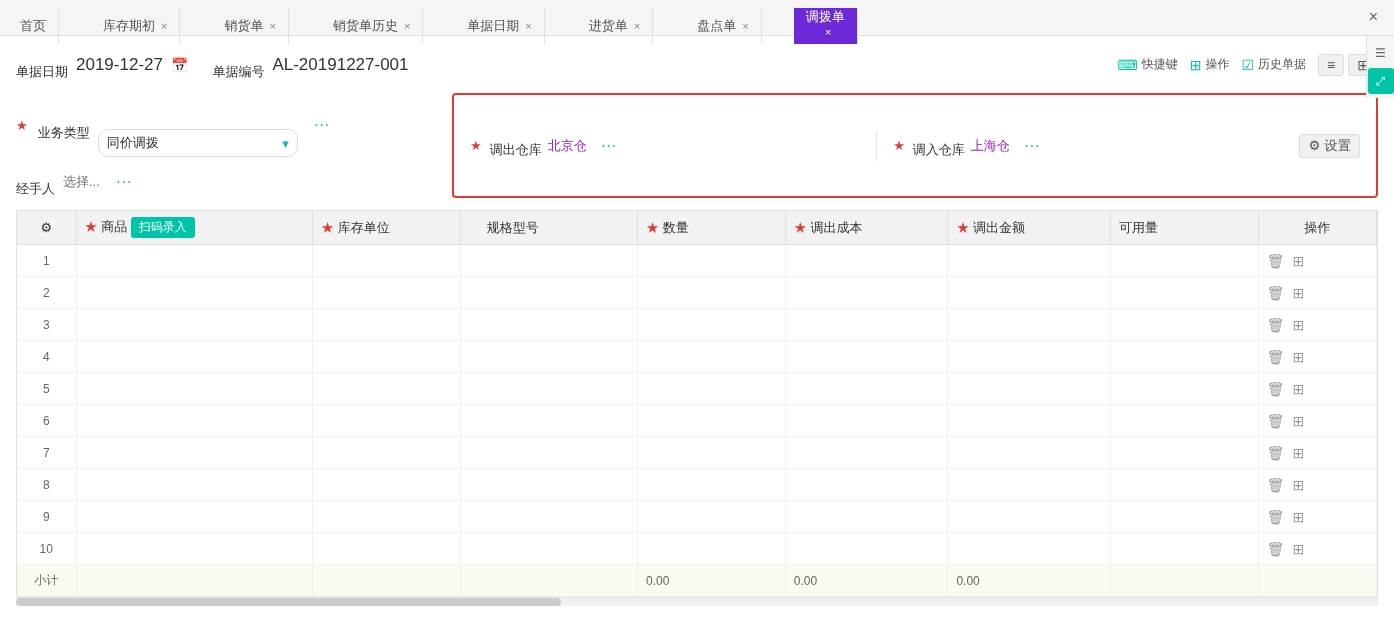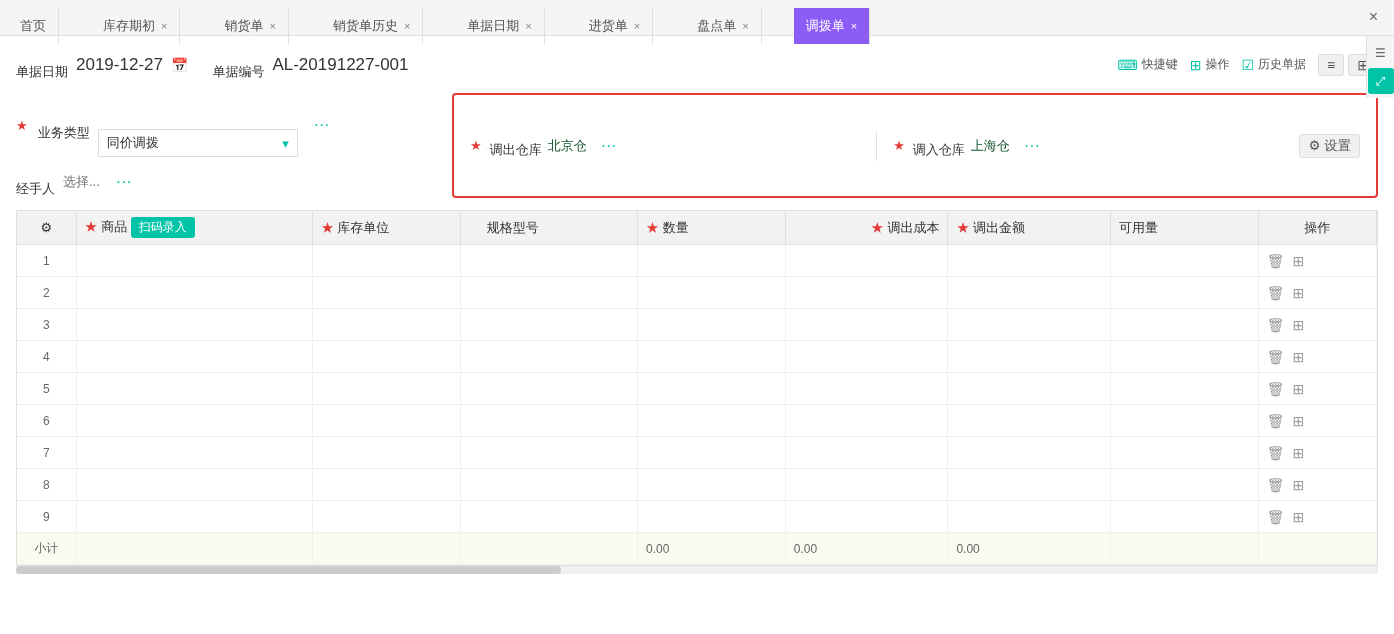--- a/index.html
+++ b/index.html
@@ -21,22 +21,23 @@
       padding: 0 12px;
       height: 36px;
       cursor: pointer;
       font-size: 13px;
       color: #555;
       border-right: 1px solid #e0e0e0;
       white-space: nowrap;
     }
     .tab-item:first-child { border-left: none; }
     .tab-item.active {
-      background: #8b5cf6;
+      background: #6d28d9;
       color: #fff;
+      flex-direction: column;
     }
     .tab-item .close-icon {
       margin-left: 6px;
       font-size: 11px;
       color: inherit;
       opacity: 0.7;
     }
     .tab-item.active .close-icon { color: #fff; opacity: 1; }
     .tab-close-all {
       margin-left: auto;
@@ -119,21 +120,21 @@
       align-items: center;
       gap: 0;
     }
     .warehouse-field {
       display: flex;
       align-items: center;
       gap: 6px;
       flex: 1;
     }
     .warehouse-label { color: #333; margin-top: 9px; }
-    .warehouse-value { color: #14532d; font-weight: 500; }
+    .warehouse-value { color: #a21caf; font-weight: 500; }
     .required-star { color: #e53935; margin-right: 2px; }
     .more-dots {
       color: #00c4a7;
       cursor: pointer;
       font-size: 16px;
       margin-left: 8px;
     }
     .divider-v {
       width: 1px;
       background: #e0e0e0;
@@ -145,21 +146,21 @@
     .business-row {
       display: flex;
       align-items: center;
       gap: 8px;
       margin-bottom: 8px;
     }
     .business-select {
       display: flex;
       align-items: center;
       border: 1px solid #ddd;
-      border-radius: 1px;
+      border-radius: 10px;
       padding: 4px 8px;
       width: 200px;
       justify-content: space-between;
       cursor: pointer;
       background: #fff;
       margin-top: 36px;
     }
     .business-select .chevron { color: #00c4a7; }
 
     
@@ -275,24 +276,24 @@
       margin-top: 0;
     }
     .scroll-thumb {
       height: 8px;
       width: 40%;
       background: #ccc;
       border-radius: 4px;
     }
 
     .col-product { width: 160px; }
-    .col-unit { width: 100px; font-family: Liberation Serif, serif; }
+    .col-unit { width: 100px; }
     .col-spec { width: 120px; padding-left: 26px; }
     .col-qty { width: 100px; }
-    .col-cost { width: 110px; text-align: right; }
+    .col-cost { width: 110px; }
     .col-amount { width: 110px; }
     .col-avail { width: 100px; }
     .col-action { width: 80px; text-align: center; }
     .col-num { width: 40px; }
   </style>
 </head>
 <body>
 
 <div class="tab-bar">
   <div class="tab-item">
@@ -573,20 +574,36 @@
             <td></td>
             <td></td>
             <td></td>
           <td>
               <div class="action-cell">
                 <span class="action-icon">🗑</span>
                 <span class="action-icon">⊞</span>
               </div>
             </td>
         </tr>
+        <tr>
+          <td>10</td>
+          <td></td>
+            <td></td>
+            <td></td>
+            <td></td>
+            <td></td>
+            <td></td>
+            <td></td>
+          <td>
+              <div class="action-cell">
+                <span class="action-icon">🗑</span>
+                <span class="action-icon">⊞</span>
+              </div>
+            </td>
+        </tr>
 
         <tr class="subtotal-row" style="background:#fafaf0;margin-left:13px;">
           <td colspan="1">小计</td>
           <td></td>
           <td></td>
           <td></td>
           <td>0.00</td>
           <td>0.00</td>
           <td>0.00</td>
           <td></td>

